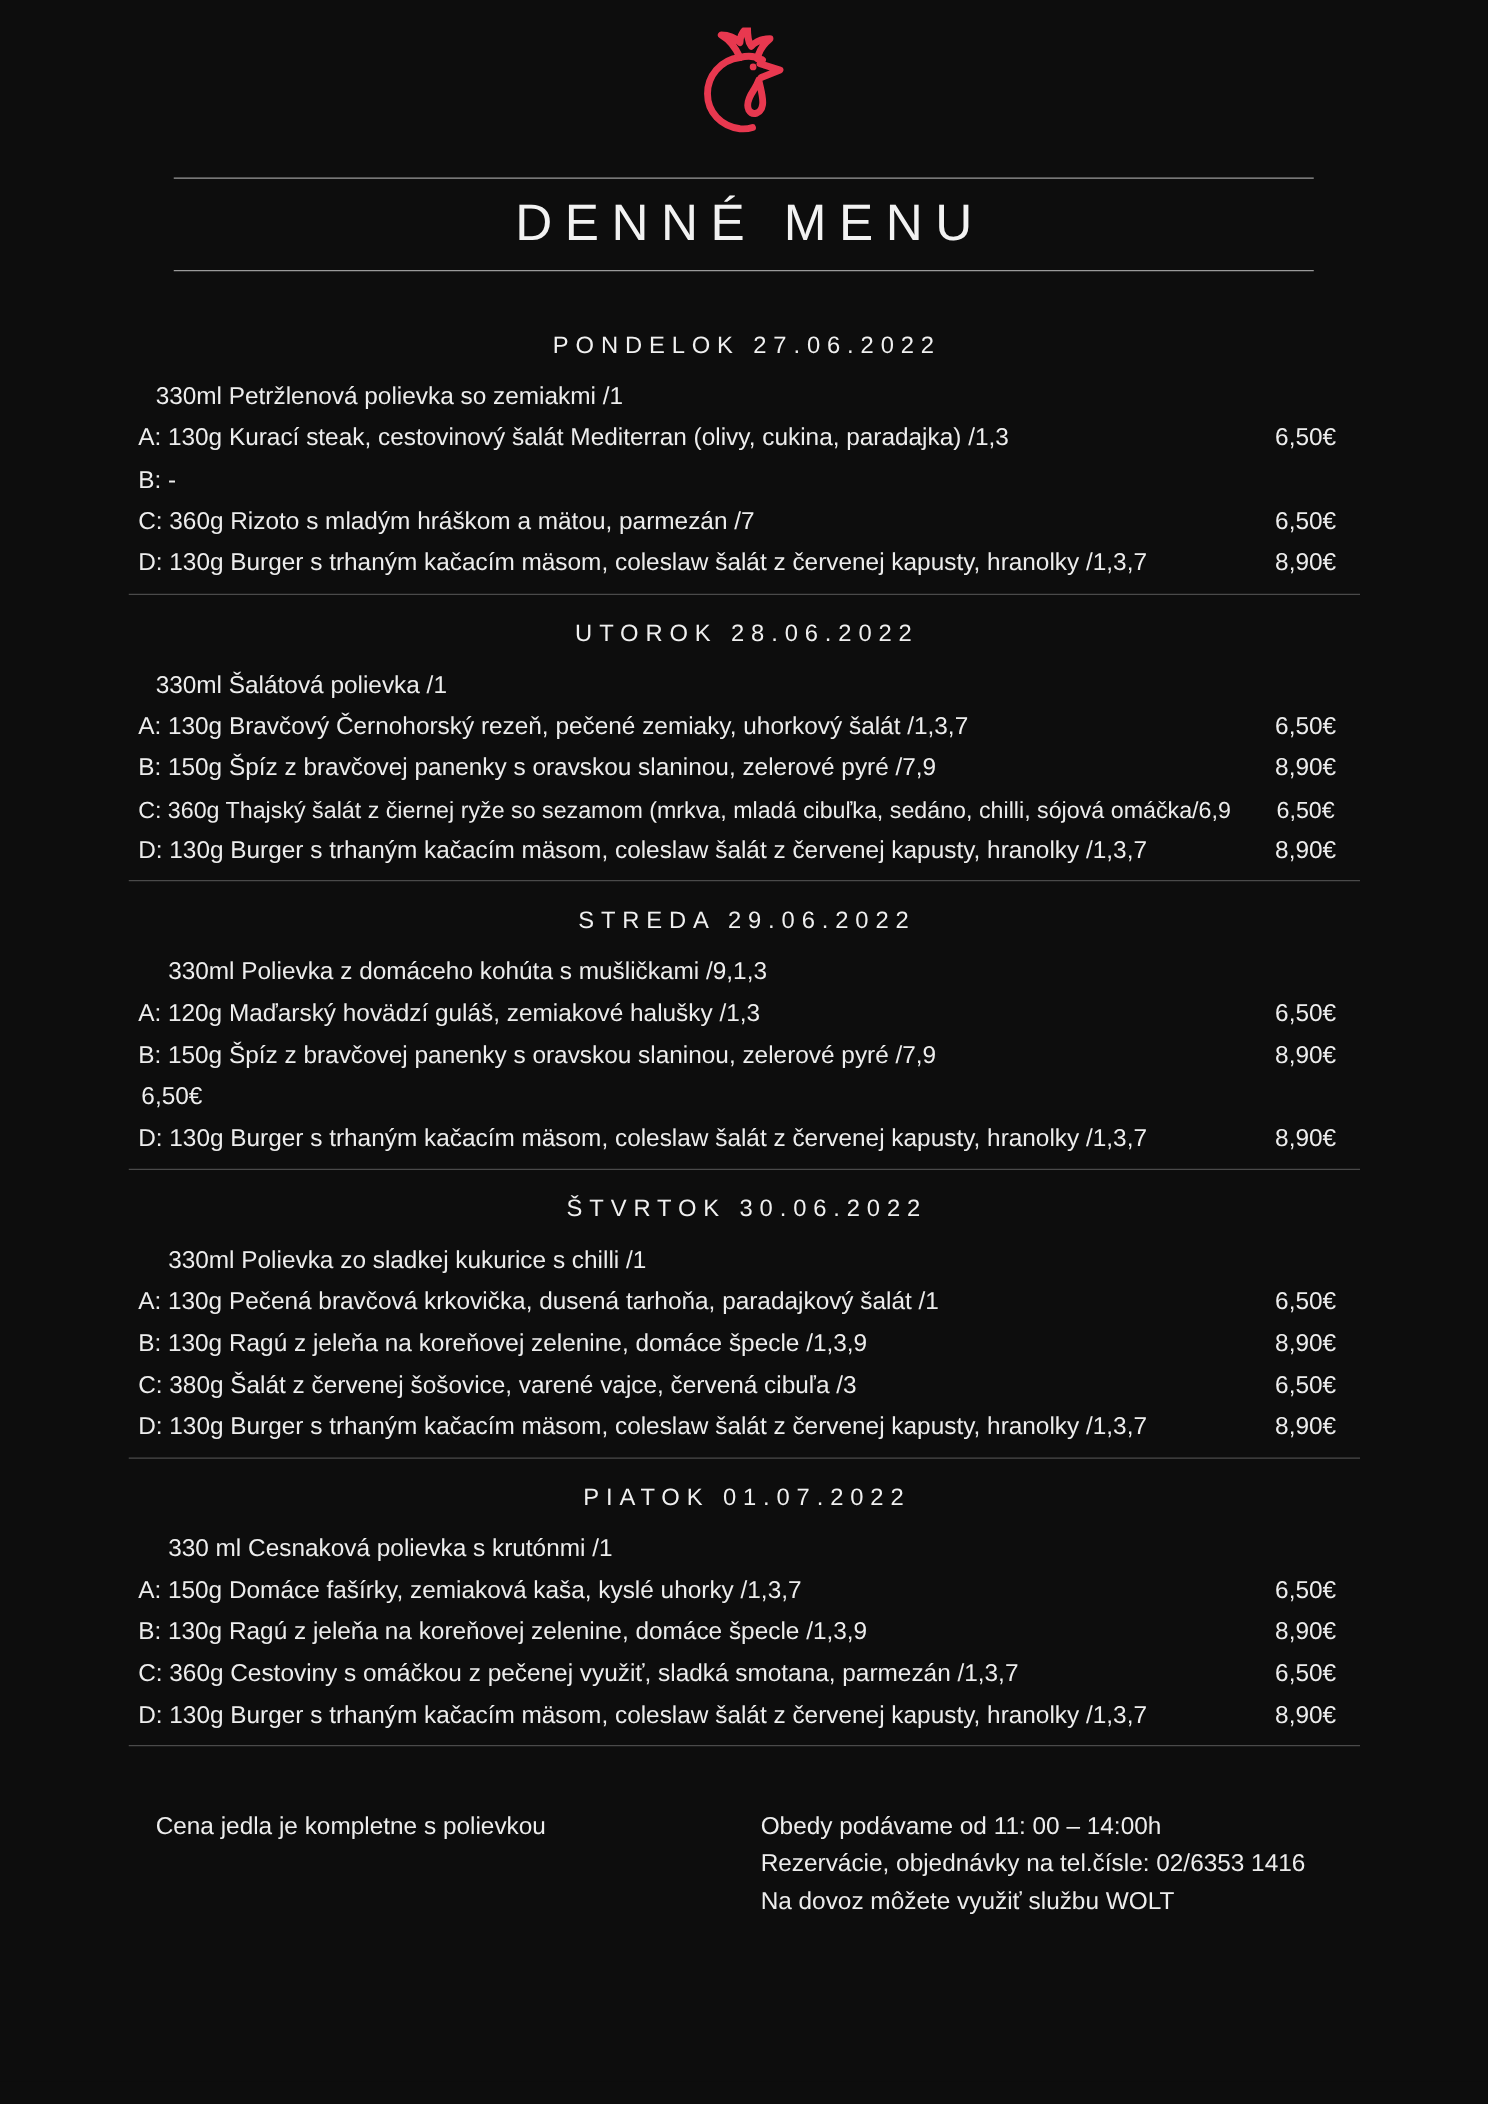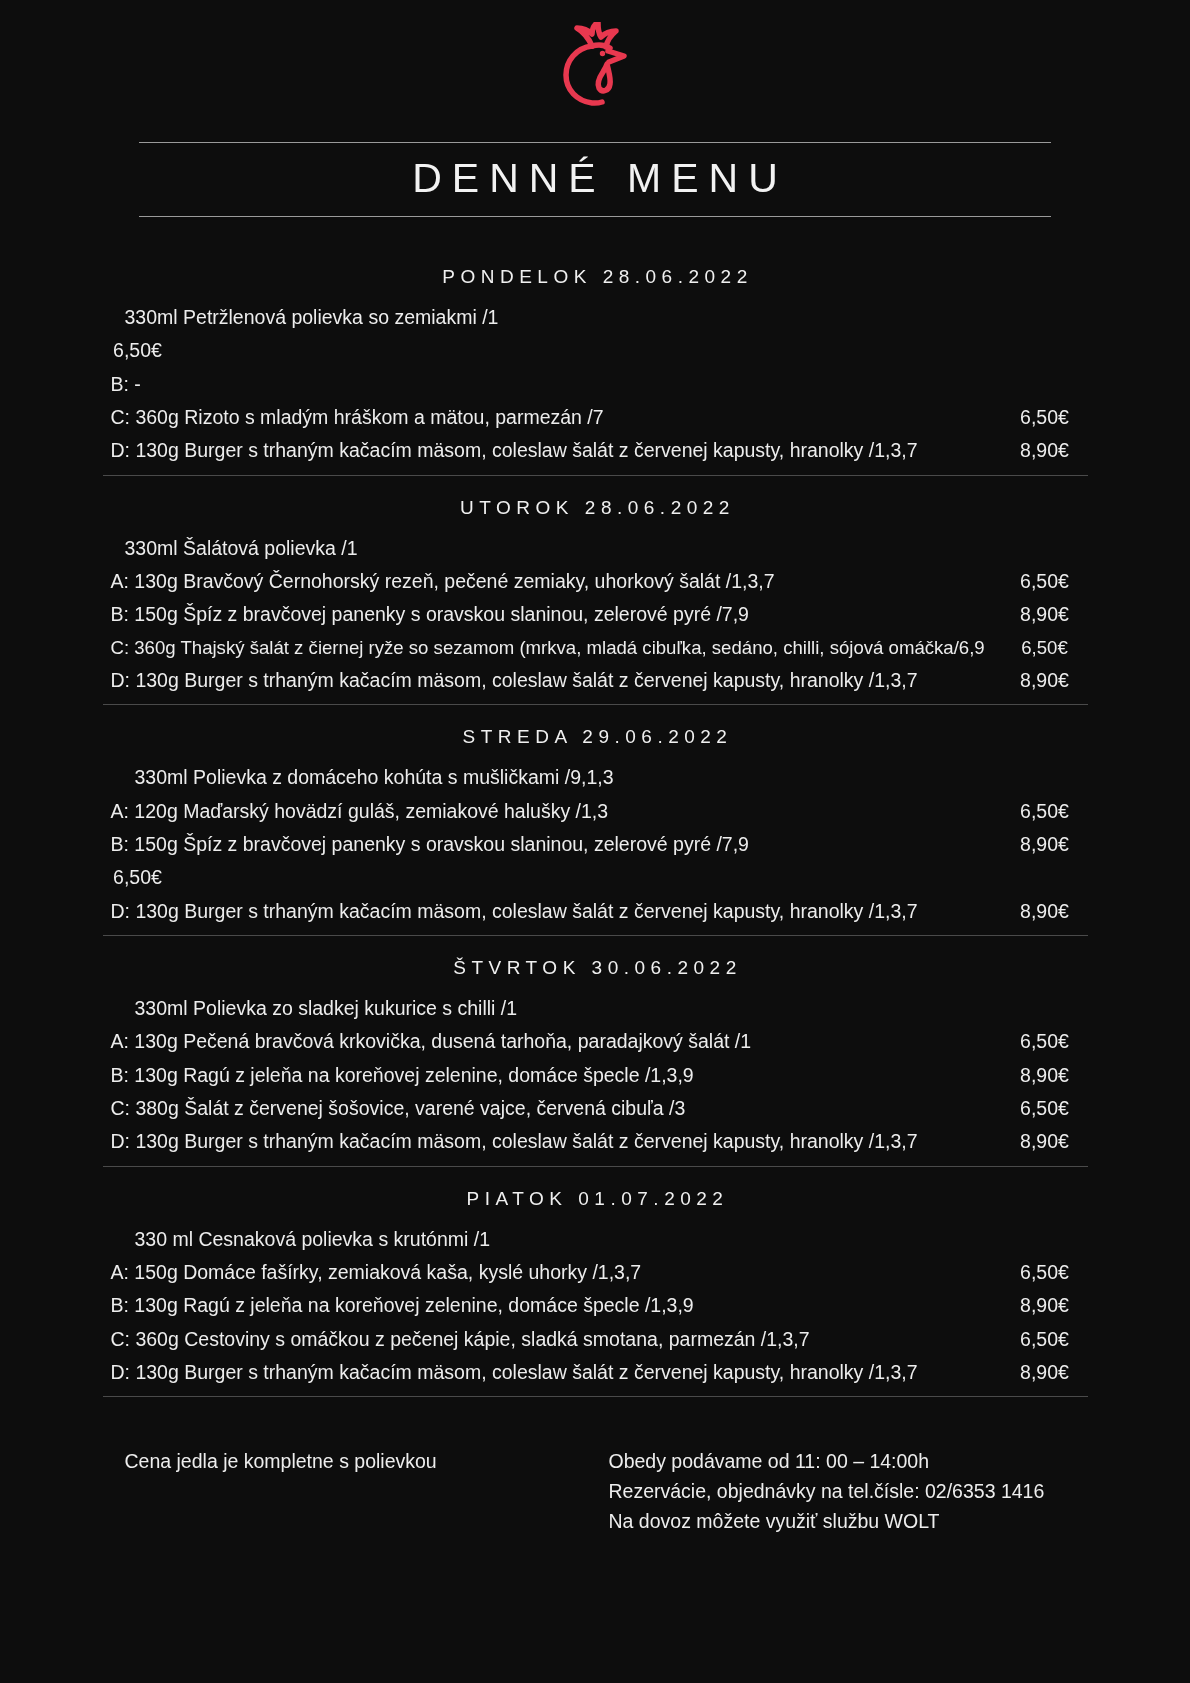--- a/index.html
+++ b/index.html
@@ -166,27 +166,28 @@
       </svg>
     </span>
   </div>
 
   <div class="title-block">
     <div class="title">DENNÉ MENU</div>
   </div>
 
   <div class="days">
       <div class="day">
-        <div class="day-head">PONDELOK 28.06.2022</div>
+        <div class="day-head">PONDELOK 27.06.2022</div>
         <div class="rows">
           <div class="row soup">
             <span class="desc">330ml Petržlenová polievka so zemiakmi /1</span>
             <span class="price"></span>
           </div>
           <div class="row">
+            <span class="desc">A: 130g Kurací steak, cestovinový šalát Mediterran (olivy, cukina, paradajka) /1,3</span>
             <span class="price">6,50€</span>
           </div>
           <div class="row">
             <span class="desc">B:  -</span>
             <span class="price"></span>
           </div>
           <div class="row">
             <span class="desc">C: 360g Rizoto s mladým hráškom a mätou, parmezán /7</span>
             <span class="price">6,50€</span>
           </div>
@@ -283,21 +284,21 @@
           </div>
           <div class="row">
             <span class="desc">A: 150g Domáce fašírky, zemiaková kaša, kyslé uhorky /1,3,7</span>
             <span class="price">6,50€</span>
           </div>
           <div class="row">
             <span class="desc">B: 130g Ragú z jeleňa na koreňovej zelenine, domáce špecle /1,3,9</span>
             <span class="price">8,90€</span>
           </div>
           <div class="row">
-            <span class="desc">C: 360g Cestoviny s omáčkou z pečenej kápie, sladká smotana, parmezán /1,3,7</span>
+            <span class="desc">C: 360g Cestoviny s omáčkou z pečenej využiť, sladká smotana, parmezán /1,3,7</span>
             <span class="price">6,50€</span>
           </div>
           <div class="row">
             <span class="desc">D: 130g Burger s trhaným kačacím mäsom, coleslaw šalát z červenej kapusty, hranolky /1,3,7</span>
             <span class="price">8,90€</span>
           </div>
         </div>
         <div class="day-sep"></div>
       </div>
     </div>

